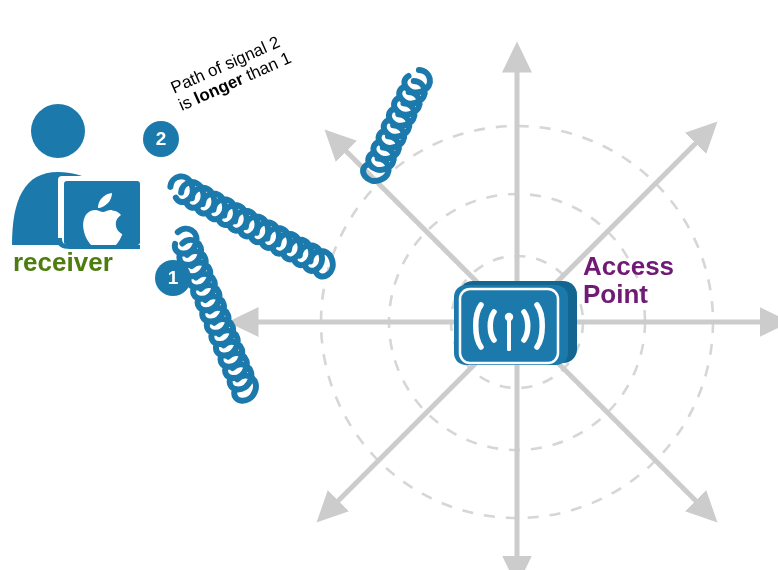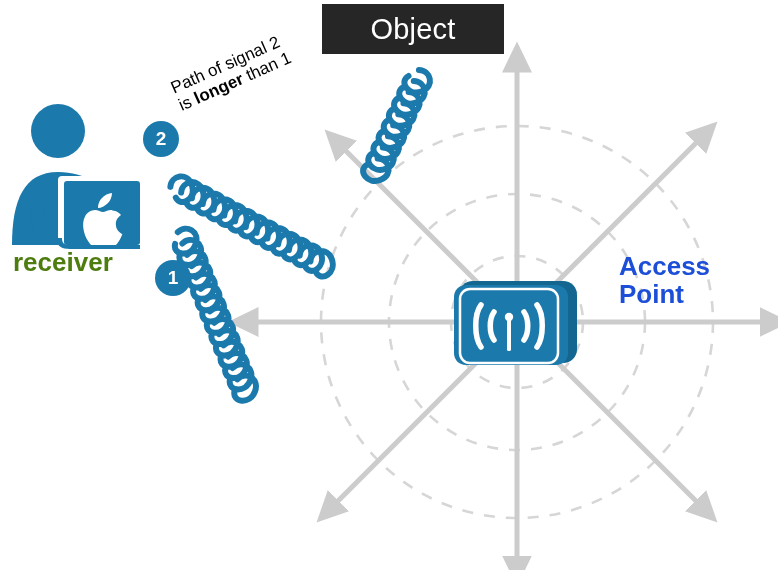--- a/index.html
+++ b/index.html
@@ -43,27 +43,26 @@
     font-size: 29px;
     font-family: "Liberation Sans", sans-serif;
     font-weight: 400;
     letter-spacing: 0.2px;
     line-height: 1;
   }
   .ap-label {
     position: absolute;
     left: 583px;
     top: 252px;
-    color: #1d4ed8;
+    color: #701a75;
     font-size: 26px;
     font-weight: bold;
     line-height: 1.08;
     font-family: "Liberation Sans", sans-serif;
     white-space: pre-line;
-    margin-left: 36px;
   }
   .receiver-label {
     position: absolute;
     left: 13px;
     top: 249px;
     color: #4d7c0f;
     font-size: 26px;
     font-weight: bold;
     font-family: "Liberation Sans", sans-serif;
     line-height: 1;
@@ -217,23 +216,20 @@
         <rect x="507" y="319" width="4" height="32" rx="1.6"></rect>
       </g>
     </g>
 
     <g>
       <circle cx="173" cy="278" r="18" fill="#1B79AC"></circle>
       <circle cx="161" cy="139" r="18" fill="#1B79AC"></circle>
     </g>
   </svg>
 
-  <div class="obj-label-box">
-    <span>Object</span>
-  </div>
 
   <div class="ap-label">Access
 Point</div>
 
   <div class="receiver-label">receiver</div>
 
   <div class="path-note">
     <span class="l1">Path of signal 2</span>
     <span class="l2"><span>is </span><span class="em">longer</span><span> than 1</span></span>
   </div>

